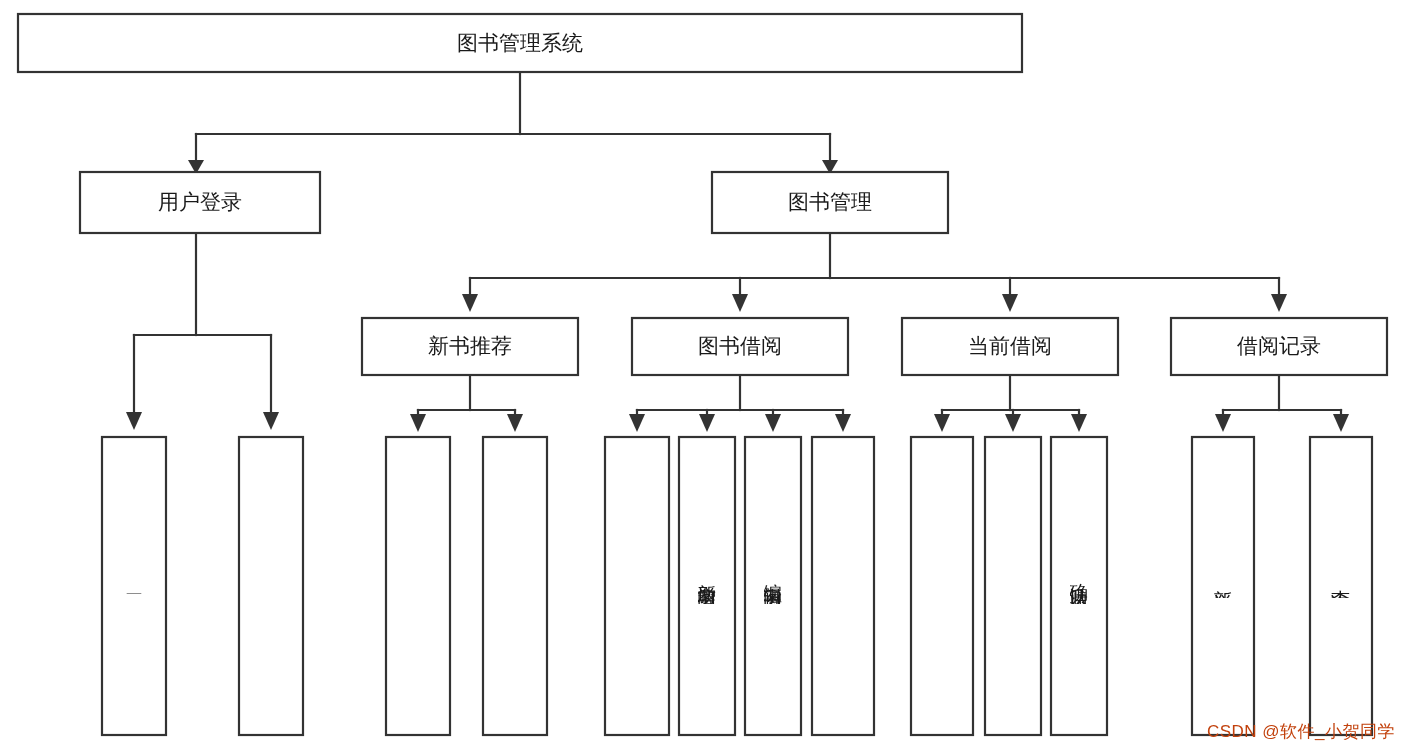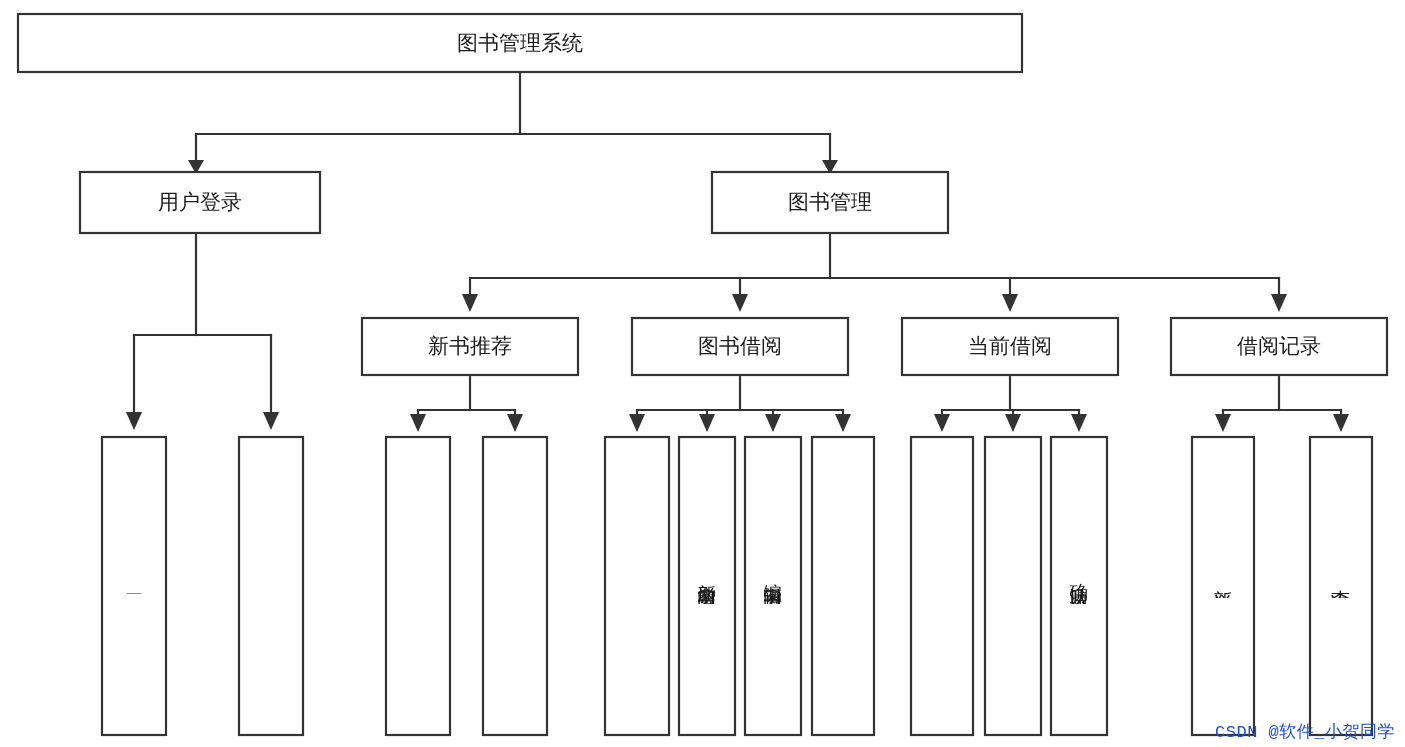--- a/index.html
+++ b/index.html
@@ -50,23 +50,23 @@
   .node-label-vert {
     font-family: "Liberation Sans", "DejaVu Sans", sans-serif;
     fill: #1a1a1a;
     font-size: 20px;
     text-anchor: middle;
   }
   .watermark {
     position: absolute;
     right: 10px;
     bottom: 4px;
-    font-family: Liberation Mono, monospace;
+    font-family: Liberation Sans, sans-serif;
     font-size: 17px;
-    color: #1d4ed8;
+    color: #c2410c;
     letter-spacing: 0.5px;
     white-space: nowrap;
     user-select: none;
     margin-left: 7px;
   }
 </style>
 </head>
 <body>
 
 <div id="diagram-root">

